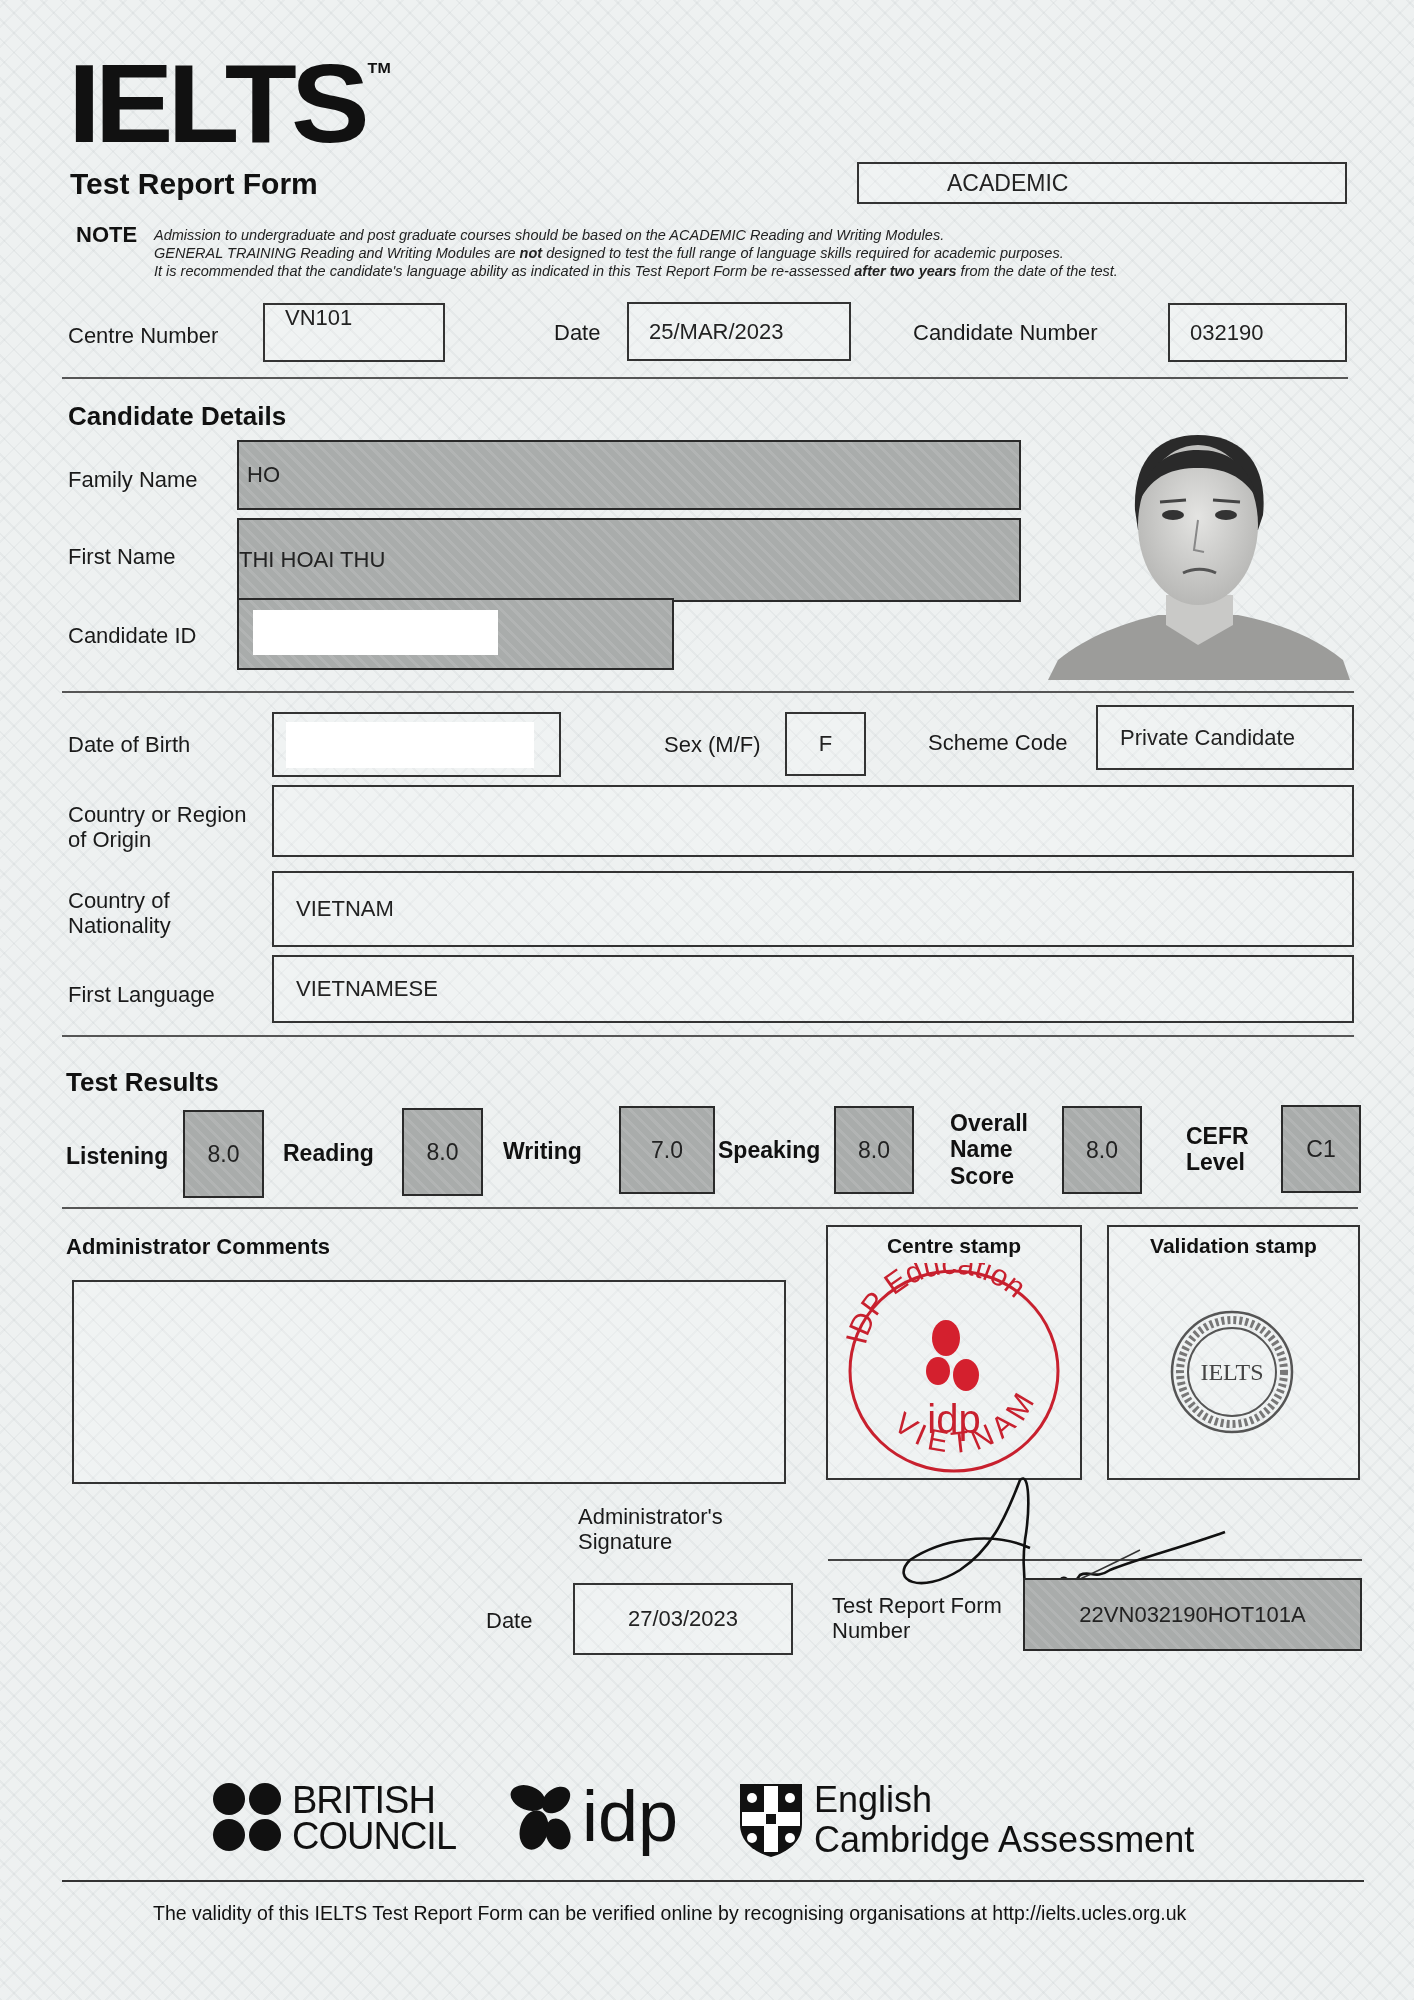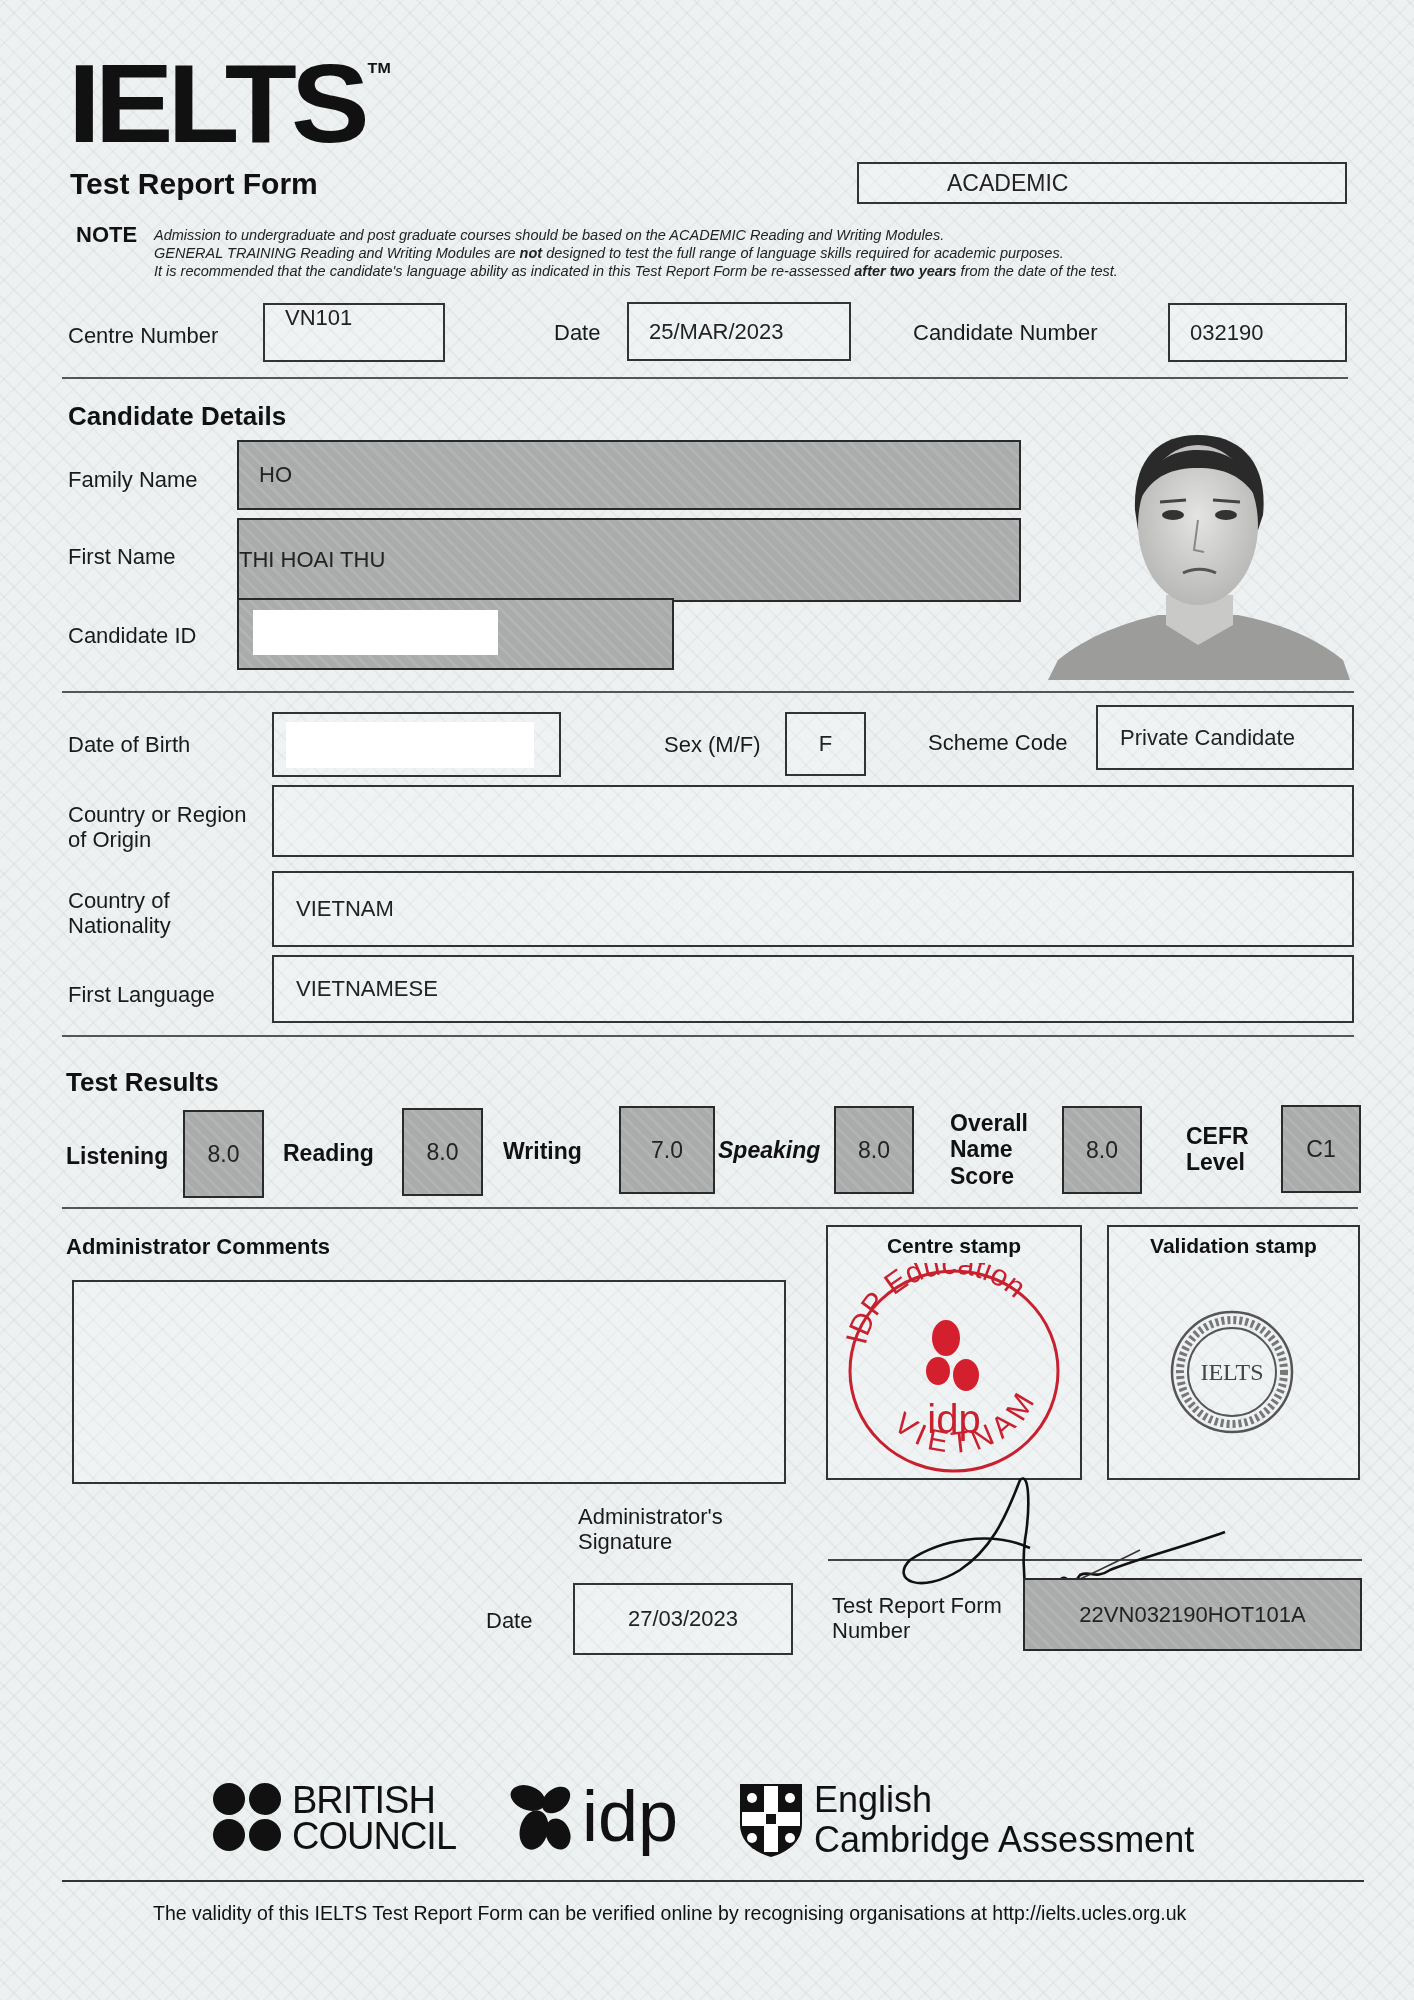--- a/index.html
+++ b/index.html
@@ -52,21 +52,21 @@
     <span class="val">25/MAR/2023</span>
   </div>
   <div class="abs lbl" style="left:913px;top:320px;">Candidate Number</div>
   <div class="box" style="left:1168px;top:303px;width:179px;height:59px;display:flex;align-items:center;padding-left:20px;">
     <span class="val">032190</span>
   </div>
   <div class="rule" style="left:62px;top:377px;width:1286px;"></div>
 
   <div class="abs h2" style="left:68px;top:401px;">Candidate Details</div>
   <div class="abs lbl" style="left:68px;top:467px;">Family Name</div>
-  <div class="gbox" style="left:237px;top:440px;width:784px;height:70px;display:flex;align-items:center;padding-left:20px;">
+  <div class="gbox" style="left:237px;top:440px;width:784px;height:70px;display:flex;align-items:center;padding-left:8px;">
     <span class="val">HO</span>
   </div>
   <div class="abs lbl" style="left:68px;top:544px;">First Name</div>
   <div class="gbox" style="left:237px;top:518px;width:784px;height:84px;display:flex;align-items:center;">
     <span class="val">THI HOAI THU</span>
   </div>
   <div class="abs lbl" style="left:68px;top:623px;">Candidate ID</div>
   <div class="gbox" style="left:237px;top:598px;width:437px;height:72px;">
     <div style="position:absolute;left:14px;top:10px;width:245px;height:45px;background:#fff;"></div>
   </div>
@@ -139,21 +139,21 @@
   <div class="abs slbl" style="left:283px;top:1140px;">Reading</div>
   <div class="gbox score" style="left:402px;top:1108px;width:81px;height:88px;">
       <span>8.0</span>
     </div>
 
   <div class="abs slbl" style="left:503px;top:1138px;">Writing</div>
   <div class="gbox score" style="left:619px;top:1106px;width:96px;height:88px;">
       <span>7.0</span>
     </div>
 
-  <div class="abs slbl" style="left:718px;top:1137px;font-style:italic;">Speaking</div>
+  <div class="abs slbl" style="left:718px;top:1137px;">Speaking</div>
   <div class="gbox score" style="left:834px;top:1106px;width:80px;height:88px;">
       <span>8.0</span>
     </div>
 
   <div class="abs slbl" style="left:950px;top:1110px;">
     <div>Overall</div>
     <div>Name</div>
     <div>Score</div>
   </div>
   <div class="gbox score" style="left:1062px;top:1106px;width:80px;height:88px;">

